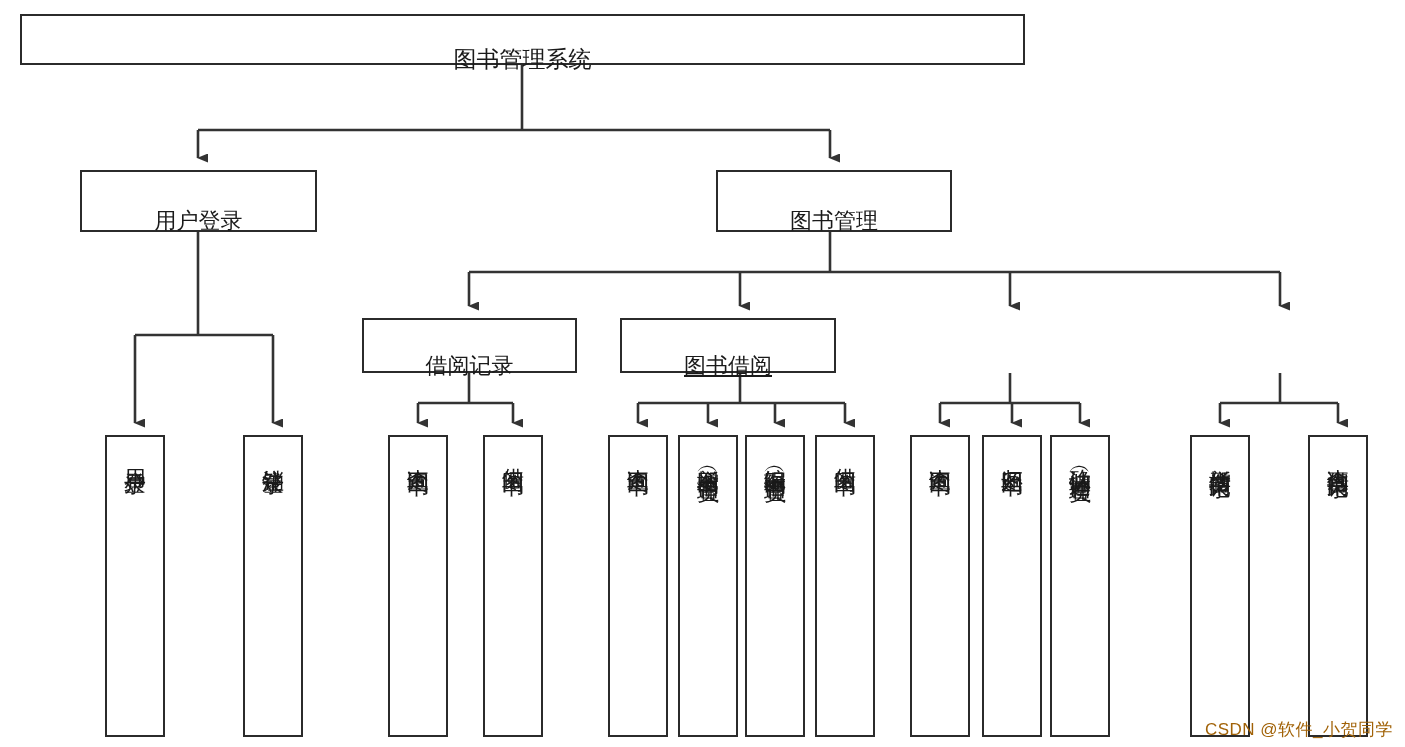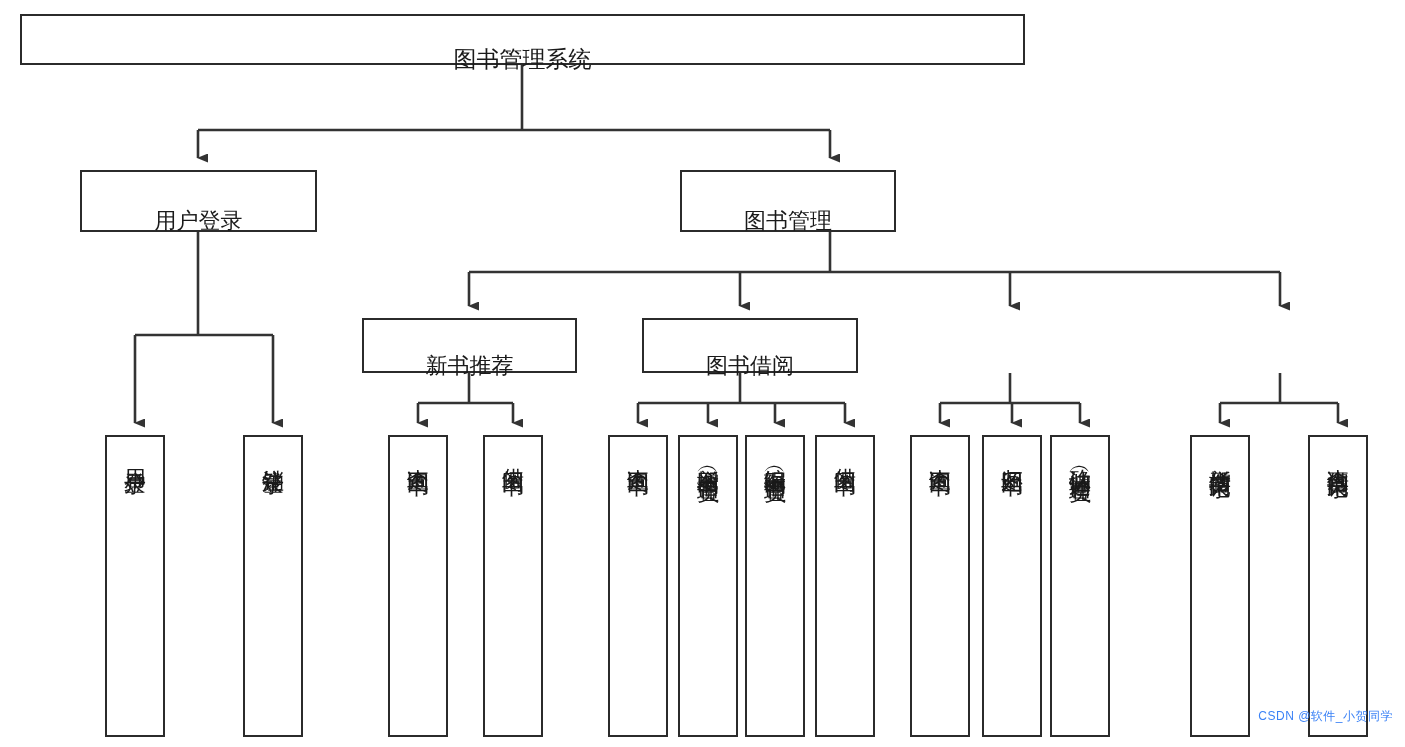--- a/index.html
+++ b/index.html
@@ -58,23 +58,23 @@
     display: block;
   }
   .node-label {
     display: block;
     white-space: nowrap;
     margin-top: 40px;
   }
   #watermark {
     position: absolute;
     right: 12px;
-    bottom: 22px;
-    font-size: 12px;
-    color: #3b82f6;
+    bottom: 6px;
+    font-size: 17px;
+    color: #a16207;
     letter-spacing: 0.5px;
     white-space: nowrap;
     font-family: "Liberation Sans", "DejaVu Sans", sans-serif;
   }
 </style>
 </head>
 <body>
 
 <div id="diagram-root">
 
@@ -128,28 +128,28 @@
     </g>
   </svg>
 
   <div class="node-box level-root" style="left:20px; top:14px; width:1005px; height:51px;">
     <span class="node-label">图书管理系统</span>
   </div>
 
   <div class="node-box level-2" style="left:80px; top:170px; width:237px; height:62px;">
     <span class="node-label">用户登录</span>
   </div>
-  <div class="node-box level-2" style="left:680px; top:170px; width:216px; height:62px;">
+  <div class="node-box level-2" style="left:716px; top:170px; width:236px; height:62px;">
     <span class="node-label">图书管理</span>
   </div>
 
   <div class="node-box level-3" style="left:362px; top:318px; width:215px; height:55px;">
-    <span class="node-label">新书推荐</span>
+    <span class="node-label">借阅记录</span>
   </div>
-  <div class="node-box level-3" style="left:642px; top:318px; width:216px; height:55px;">
+  <div class="node-box level-3" style="left:620px; top:318px; width:216px; height:55px;text-decoration:underline;">
     <span class="node-label">图书借阅</span>
   </div>
 
   <div class="node-box leaf" style="left:105px; top:435px; width:60px; height:302px;">
     <span class="leaf-label">用户登录</span>
   </div>
   <div class="node-box leaf" style="left:243px; top:435px; width:60px; height:302px;">
     <span class="leaf-label">注销登录</span>
   </div>
 

